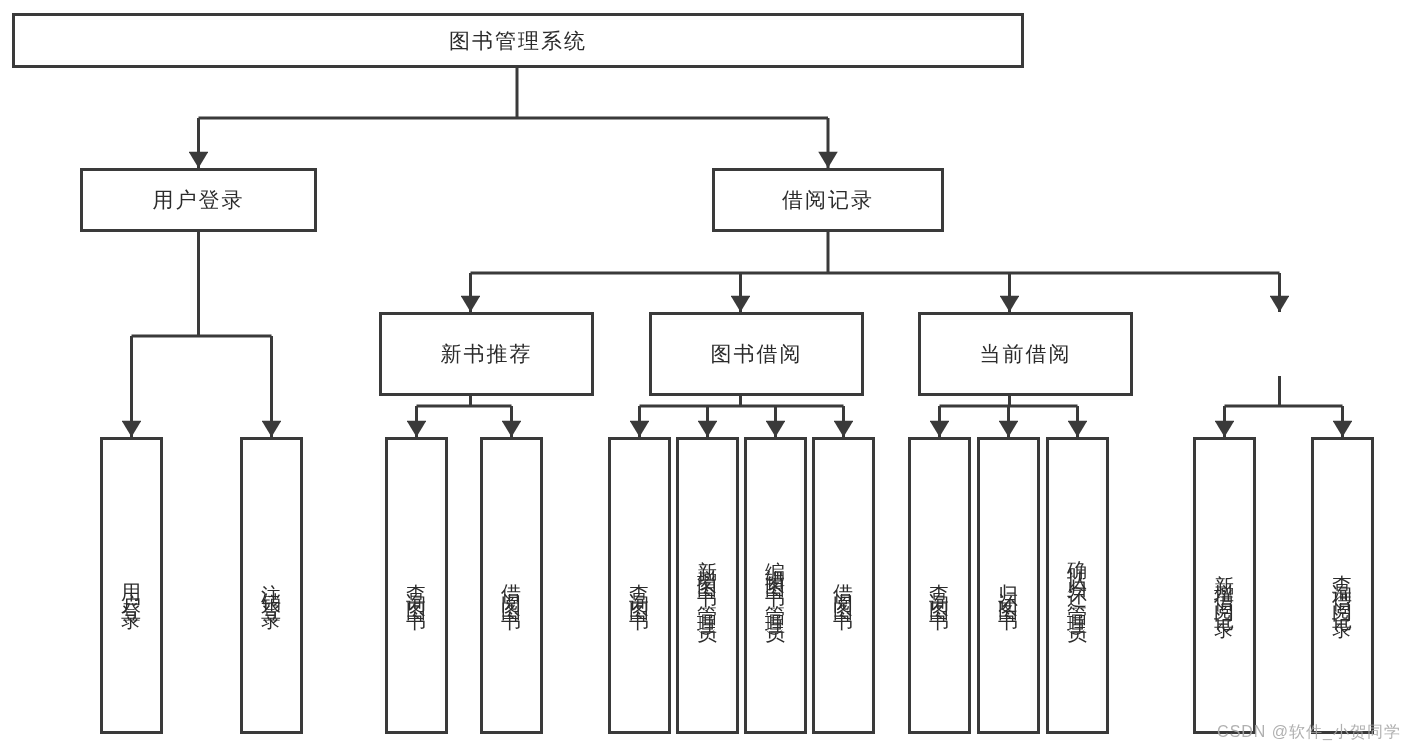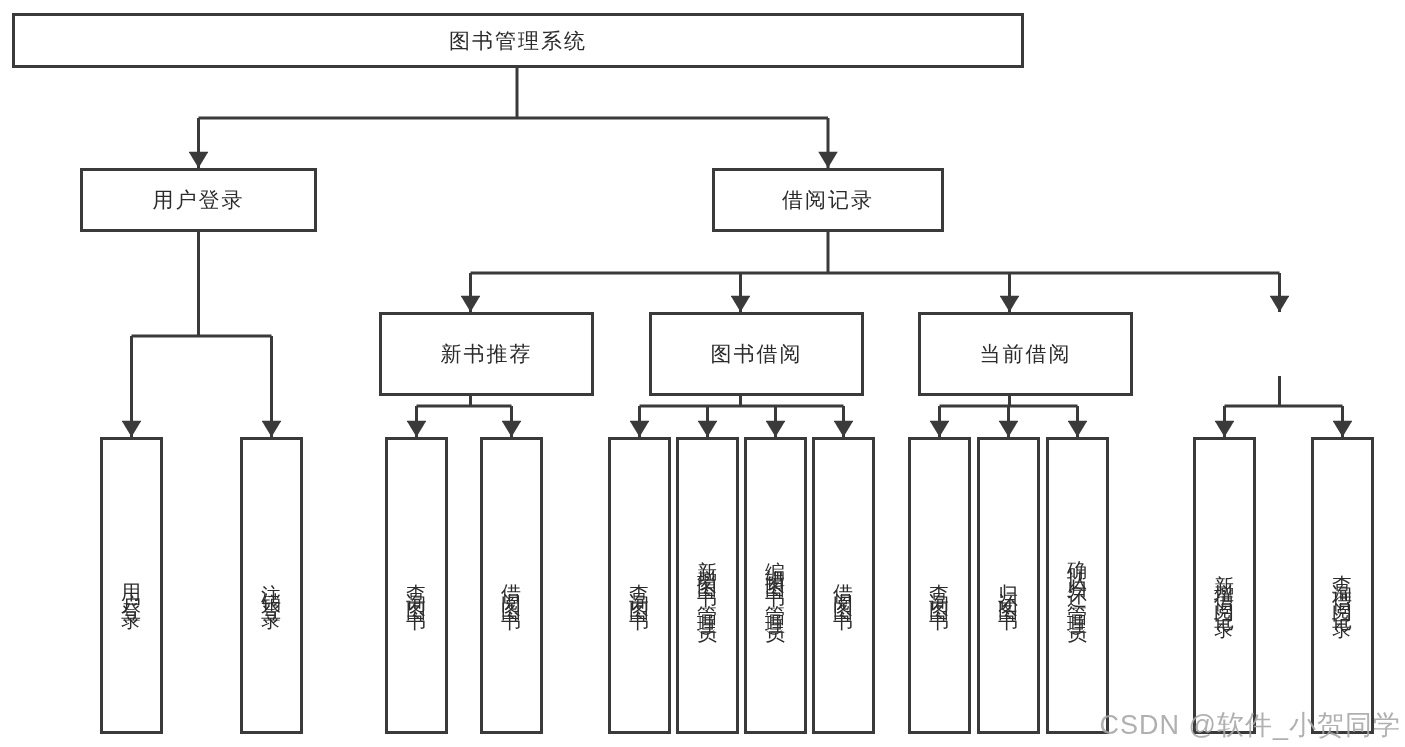--- a/index.html
+++ b/index.html
@@ -34,21 +34,21 @@
     text-orientation: mixed;
     font-size: 20px;
     letter-spacing: 9px;
     line-height: 1;
     white-space: normal;
     padding: 4px 0;
   }
   .watermark {
     position: absolute;
     right: 4px; bottom: 4px;
-    font-size: 27px;
+    font-size: 16px;
     color: #a8a8a8;
     letter-spacing: 1px;
     z-index: 10;
     opacity: 0.9;
   }
 </style>
 </head>
 <body>
 
 <div class="stage">

